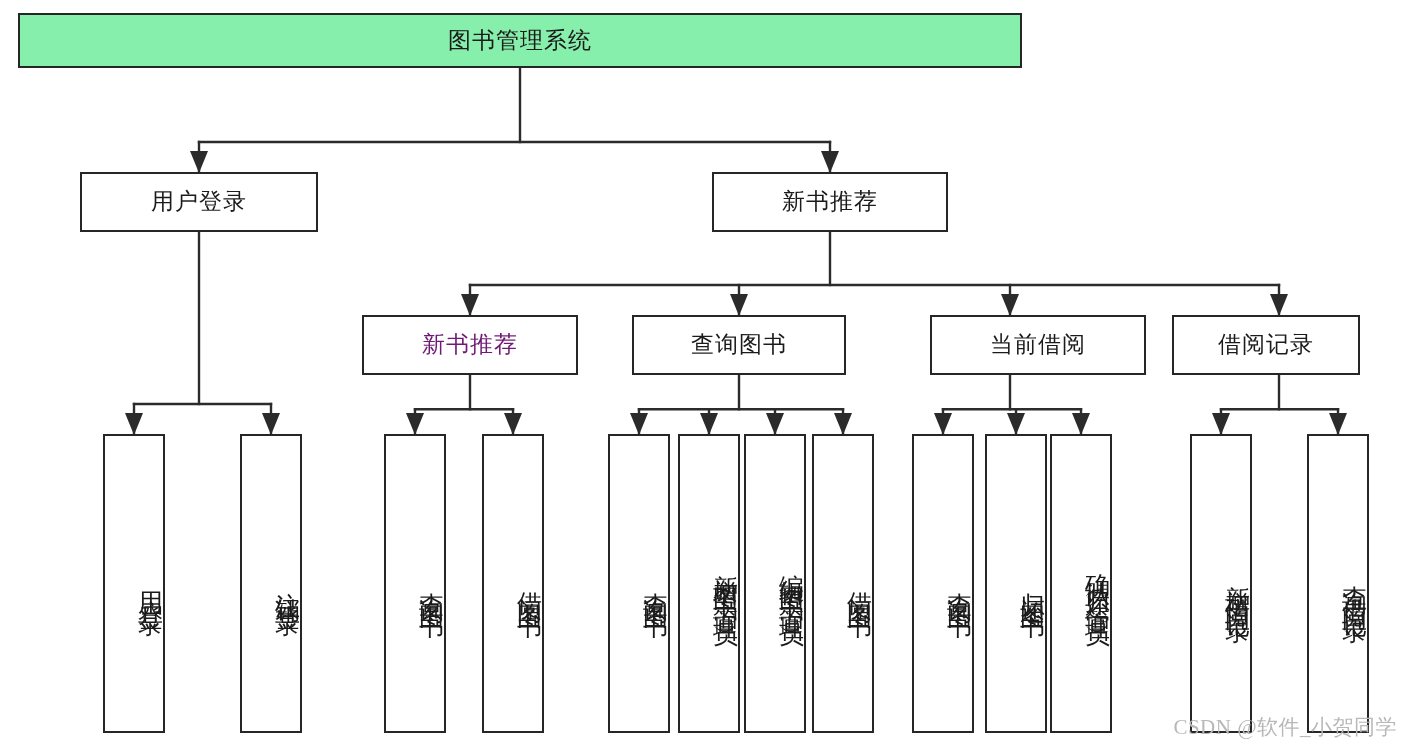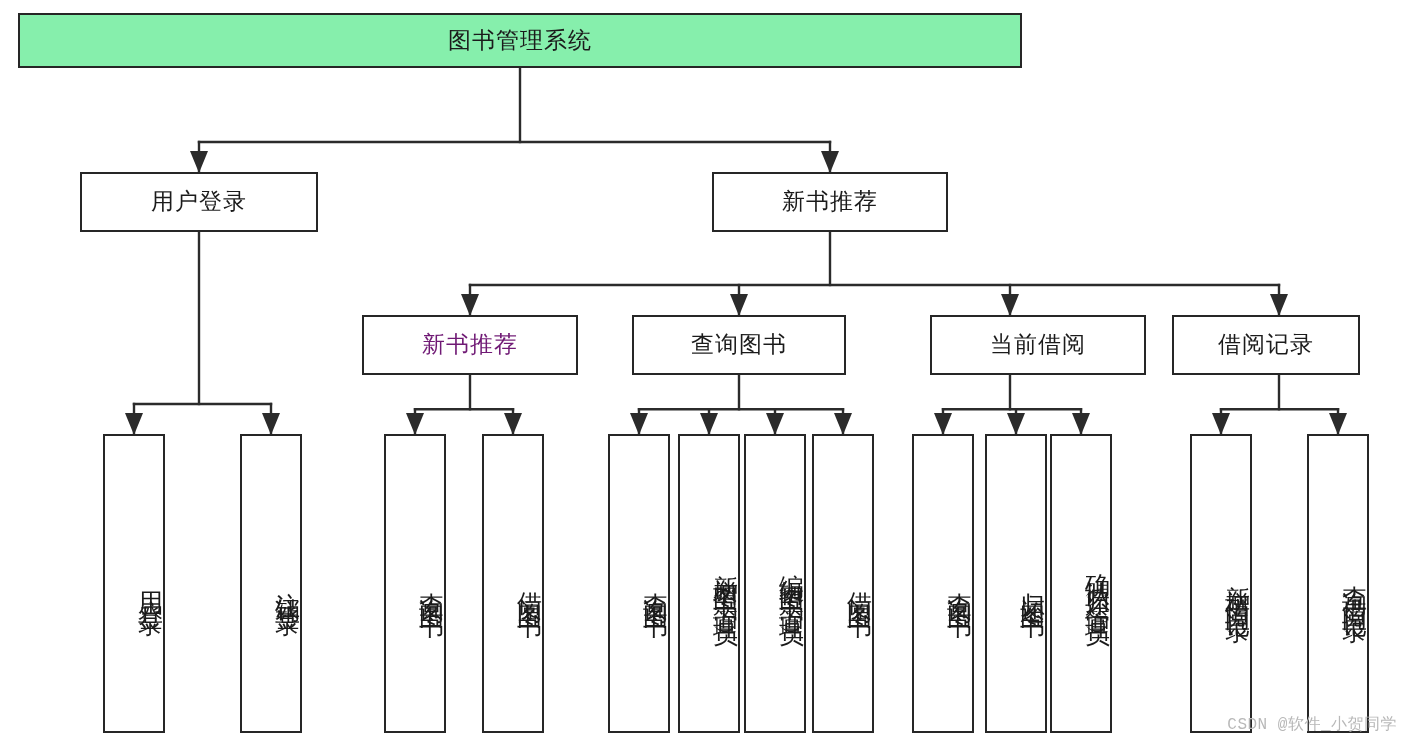--- a/index.html
+++ b/index.html
@@ -56,26 +56,26 @@
     justify-content: center;
   }
   .node.vertical .vlabel {
     writing-mode: vertical-rl;
     text-orientation: upright;
     white-space: nowrap;
   }
   #watermark {
     position: absolute;
     right: 8px;
-    bottom: 12px;
-    font-size: 16px;
+    bottom: 6px;
+    font-size: 21px;
     color: #b8b8b8;
     letter-spacing: 0.5px;
     white-space: nowrap;
-    font-family: Liberation Mono, monospace;
+    font-family: Liberation Serif, serif;
   }
 </style>
 </head>
 <body>
 
 <div id="diagram-root" style="background: rgb(255, 255, 255);">
 
   <svg id="wire-layer" viewBox="0 0 1405 747" width="1405" height="747" xmlns="http://www.w3.org/2000/svg">
       <line x1="520" y1="68" x2="520" y2="142" stroke="#2b2b2b" stroke-width="2.4" stroke-linecap="square"></line>
       <line x1="199" y1="142" x2="830" y2="142" stroke="#2b2b2b" stroke-width="2.4" stroke-linecap="square"></line>

